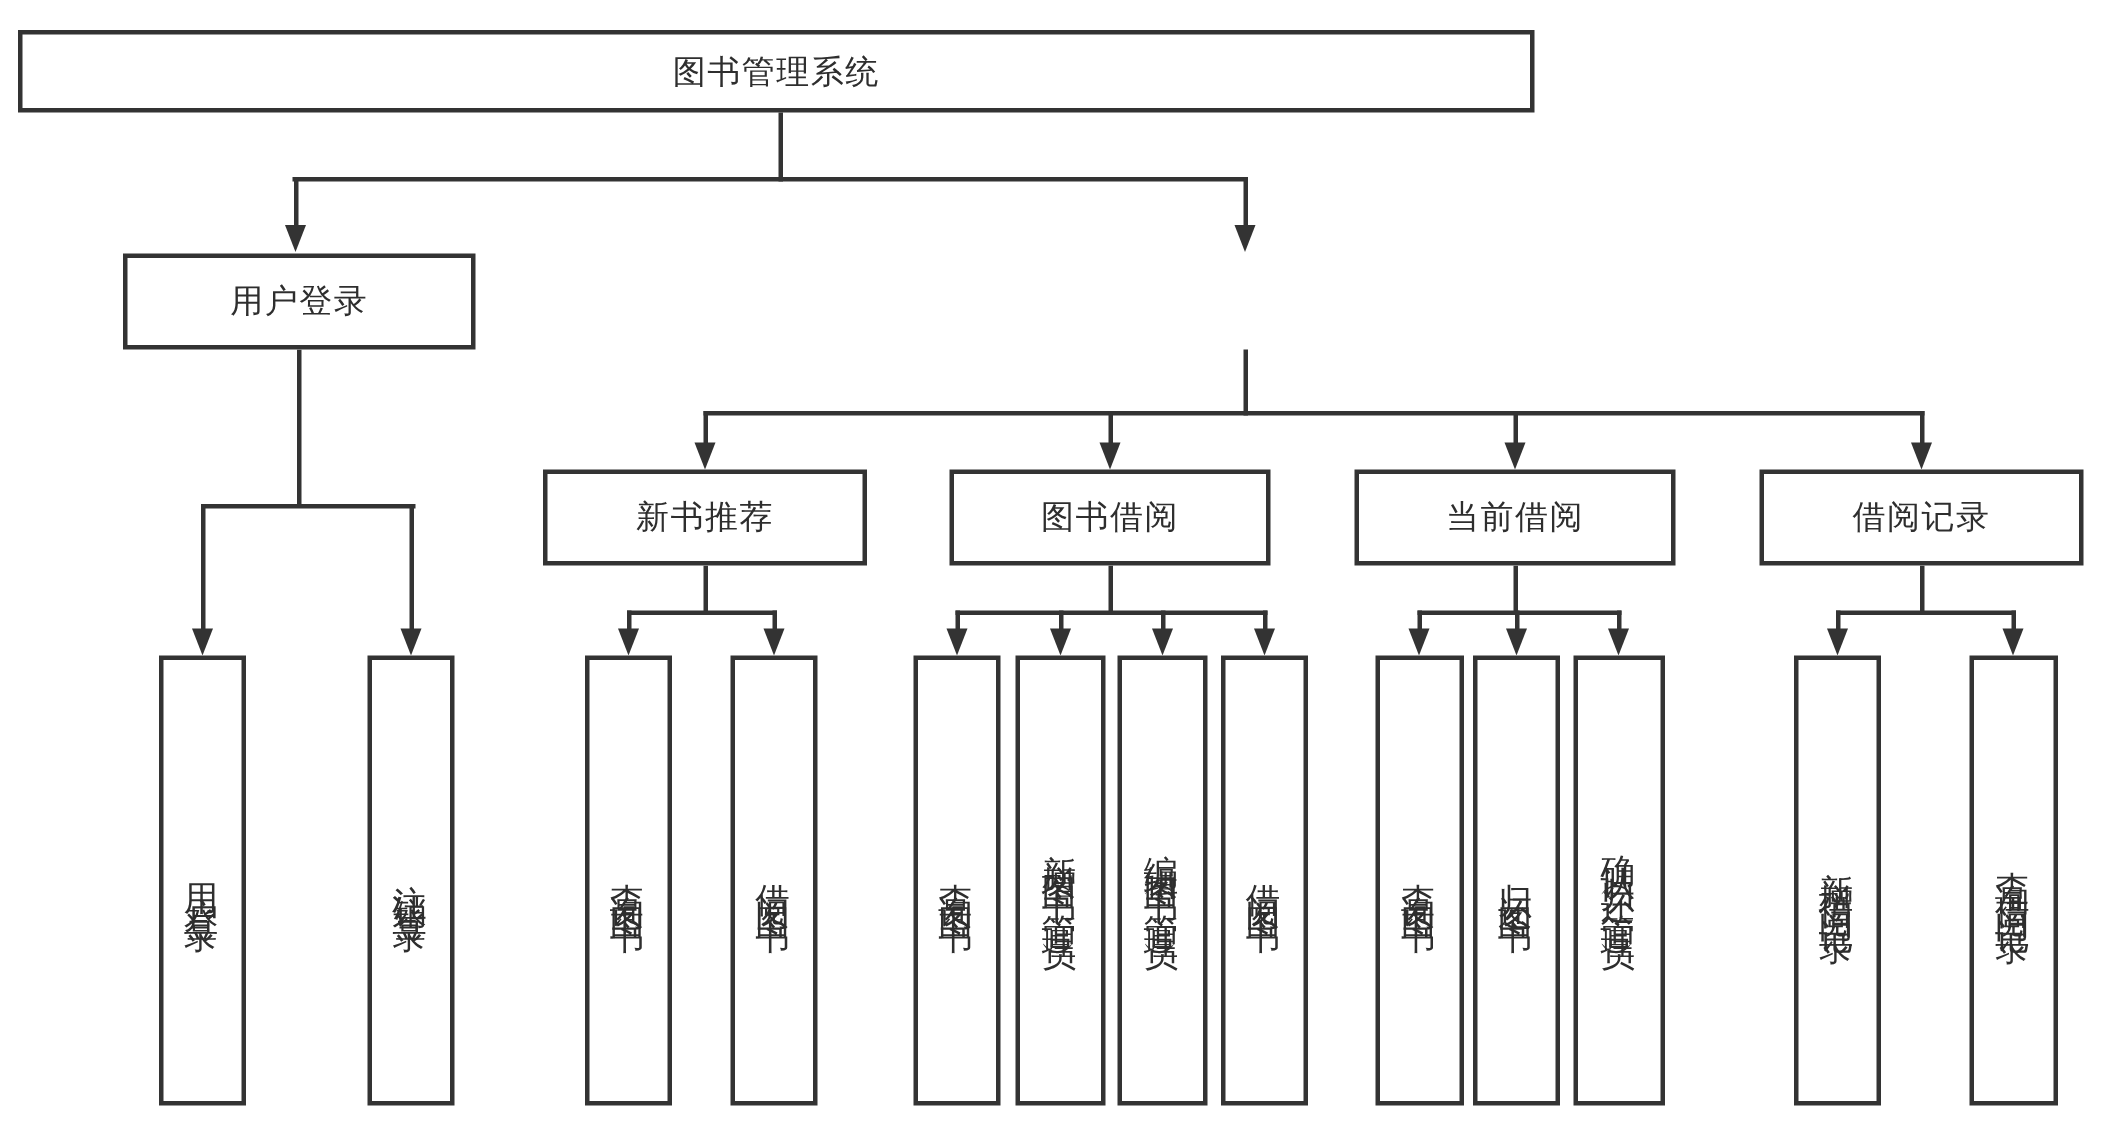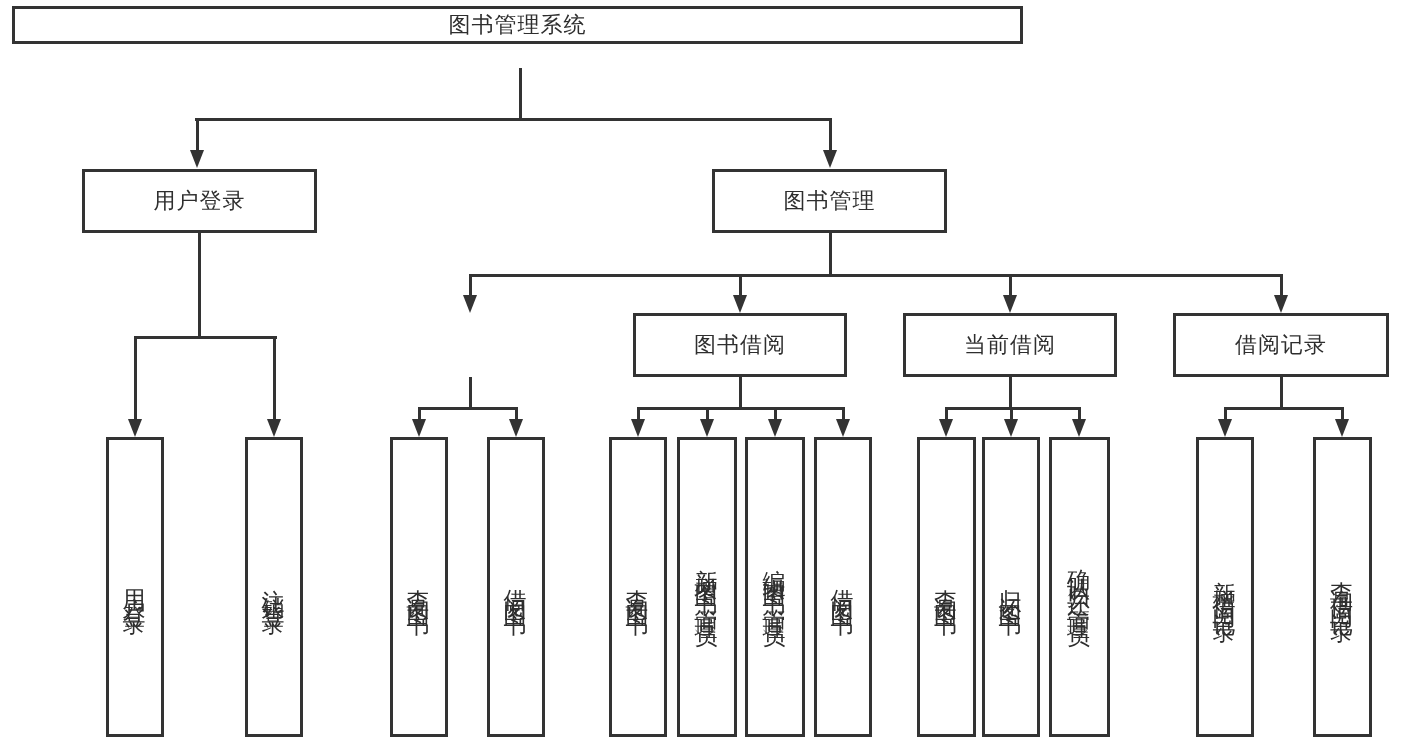--- a/index.html
+++ b/index.html
@@ -79,38 +79,35 @@
     z-index: 5;
     white-space: nowrap;
     letter-spacing: 1px;
   }
 </style>
 </head>
 <body>
 
 <div id="stage">
 
-  <div class="node" style="left:12px; top:6px; width:1011px; height:38px;">
+  <div class="node" style="left:12px; top:20px; width:1011px; height:55px;">
     <span>图书管理系统</span>
   </div>
 
   <div>
     <div class="vline" style="left:519px; top:68px; height:53px;"></div>
     <div class="hline" style="left:195px; top:118px; width:637px;"></div>
     <div class="vline" style="left:196px; top:118px; height:34px;"></div>
     <div class="arrow-down" style="left:190px; top:150px;"></div>
     <div class="vline" style="left:829px; top:118px; height:34px;"></div>
     <div class="arrow-down" style="left:823px; top:150px;"></div>
   </div>
 
   <div class="node" style="left:82px; top:169px; width:235px; height:64px;">
     <span>用户登录</span>
-  </div>
-  <div class="node" style="left:712px; top:169px; width:235px; height:64px;">
-    <span>图书管理</span>
   </div>
 
   <div>
     <div class="vline" style="left:198px; top:233px; height:105px;"></div>
     <div class="hline" style="left:134px; top:336px; width:143px;"></div>
     <div class="vline" style="left:134px; top:336px; height:85px;"></div>
     <div class="arrow-down" style="left:128px; top:419px;"></div>
     <div class="vline" style="left:273px; top:336px; height:85px;"></div>
     <div class="arrow-down" style="left:267px; top:419px;"></div>
   </div>
@@ -121,20 +118,23 @@
     <div class="vline" style="left:469px; top:274px; height:24px;"></div>
     <div class="arrow-down" style="left:463px; top:295px;"></div>
     <div class="vline" style="left:739px; top:274px; height:24px;"></div>
     <div class="arrow-down" style="left:733px; top:295px;"></div>
     <div class="vline" style="left:1009px; top:274px; height:24px;"></div>
     <div class="arrow-down" style="left:1003px; top:295px;"></div>
     <div class="vline" style="left:1280px; top:274px; height:24px;"></div>
     <div class="arrow-down" style="left:1274px; top:295px;"></div>
   </div>
 
+  <div class="node" style="left:362px; top:313px; width:216px; height:64px;">
+    <span>新书推荐</span>
+  </div>
   <div class="node" style="left:633px; top:313px; width:214px; height:64px;">
     <span>图书借阅</span>
   </div>
   <div class="node" style="left:903px; top:313px; width:214px; height:64px;">
     <span>当前借阅</span>
   </div>
   <div class="node" style="left:1173px; top:313px; width:216px; height:64px;">
     <span>借阅记录</span>
   </div>
 

